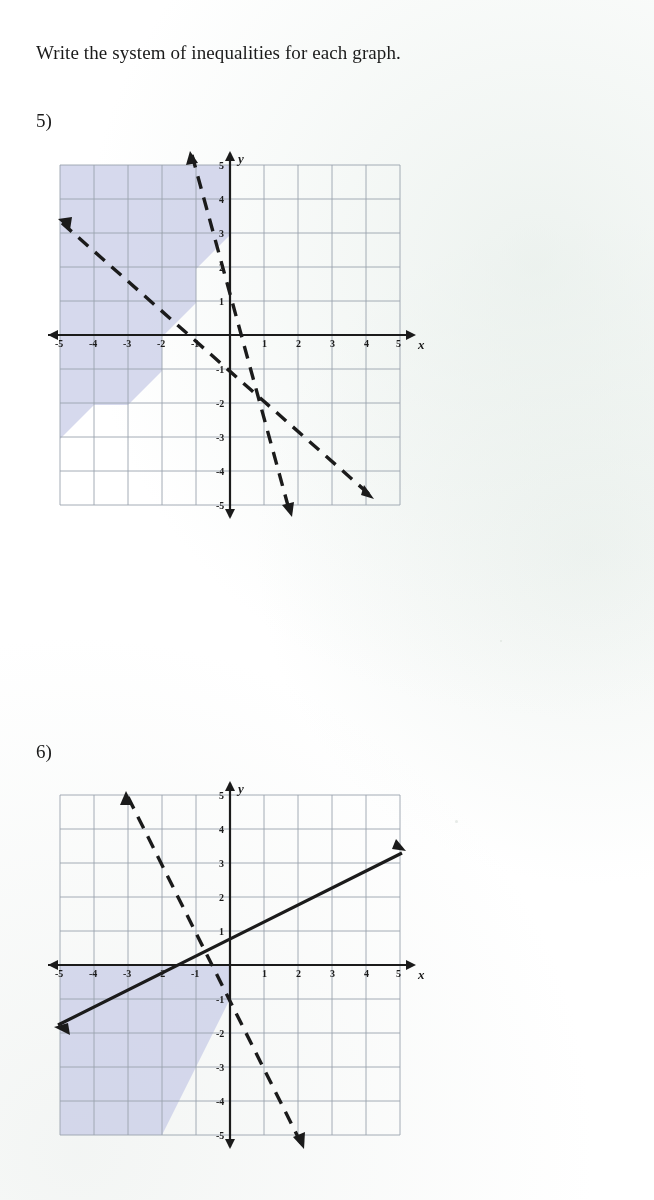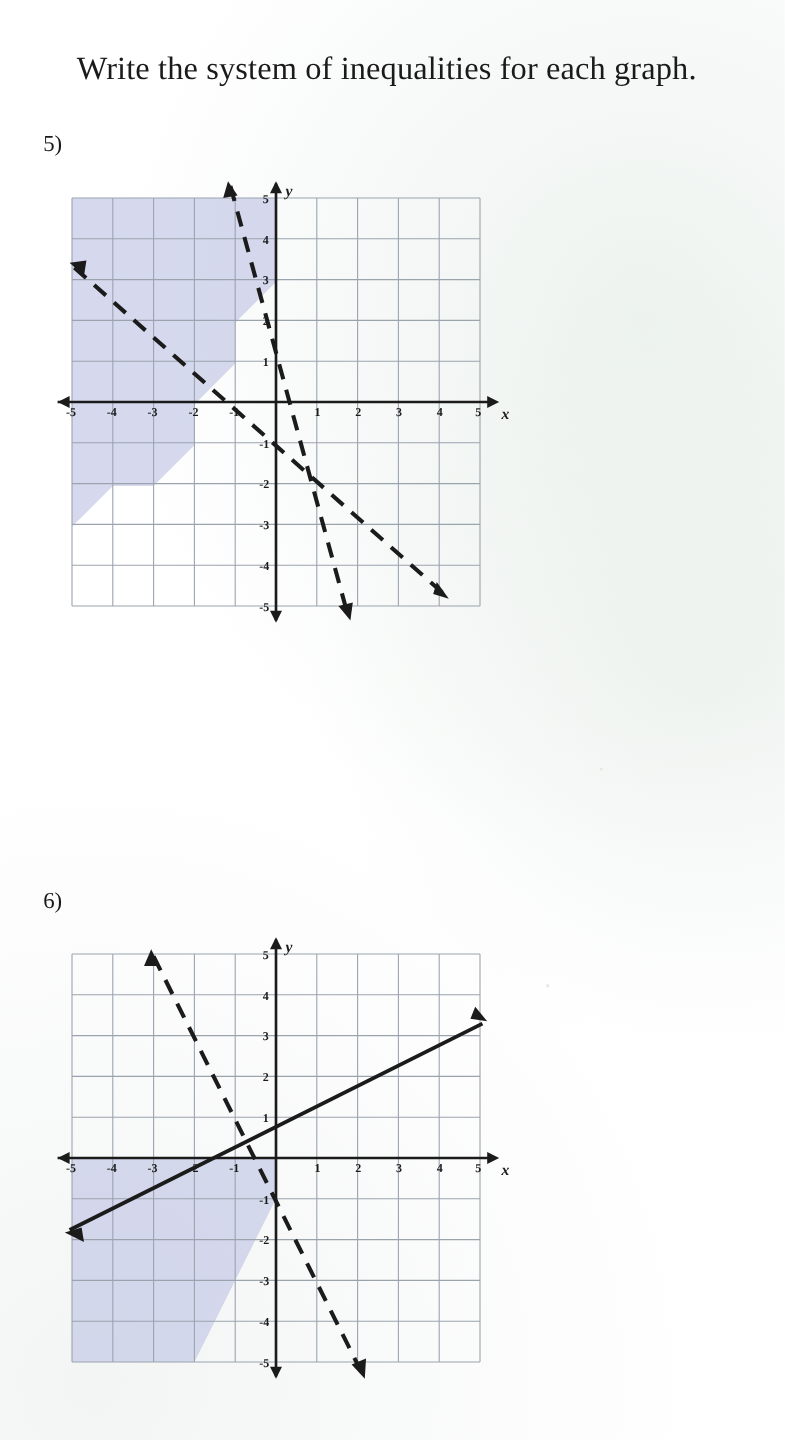--- a/index.html
+++ b/index.html
@@ -22,24 +22,23 @@
     background:
       radial-gradient(circle at 82% 22%, rgba(222,232,226,0.55) 0%, rgba(255,255,255,0) 42%),
       radial-gradient(circle at 90% 46%, rgba(226,234,229,0.5) 0%, rgba(255,255,255,0) 38%),
       radial-gradient(circle at 12% 96%, rgba(228,233,230,0.45) 0%, rgba(255,255,255,0) 40%);
     pointer-events: none;
   }
   .instruction {
     position: absolute;
     left: 36px;
     top: 42px;
-    font-size: 27px;
+    font-size: 19px;
     letter-spacing: 0.1px;
     white-space: nowrap;
-    margin-left: 28px;
   }
   .qnum {
     position: absolute;
     font-size: 19px;
   }
   #q5-num { left: 36px; top: 110px; }
   #q6-num { left: 36px; top: 741px; }
 
   .graph-wrap {
     position: absolute;

